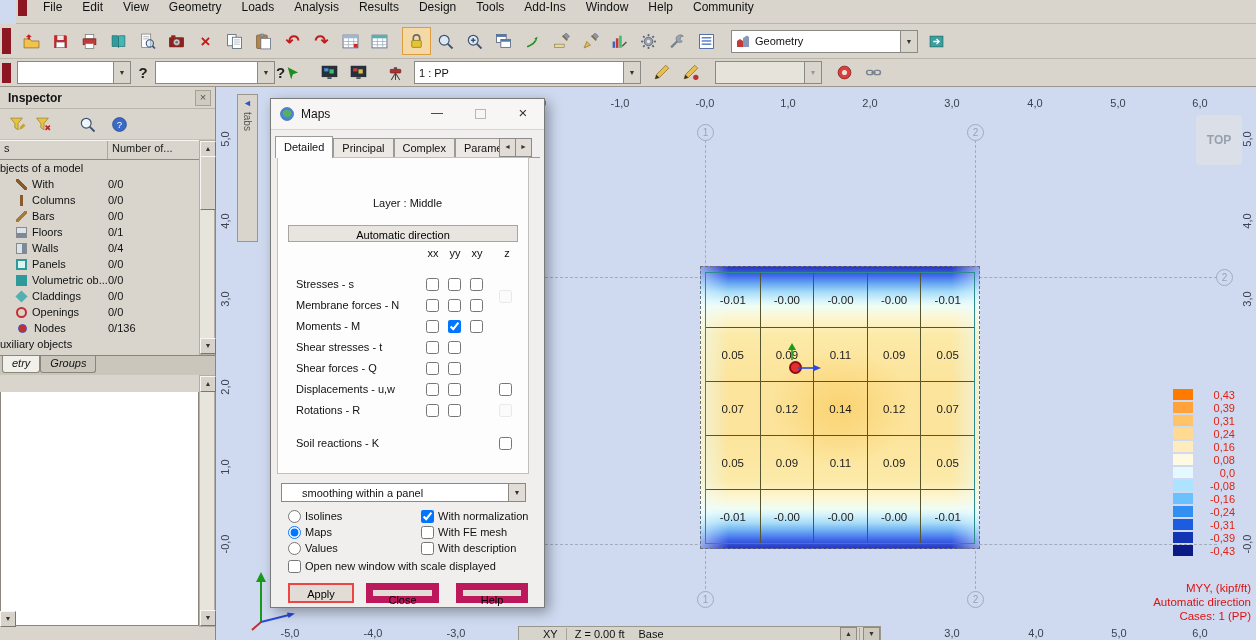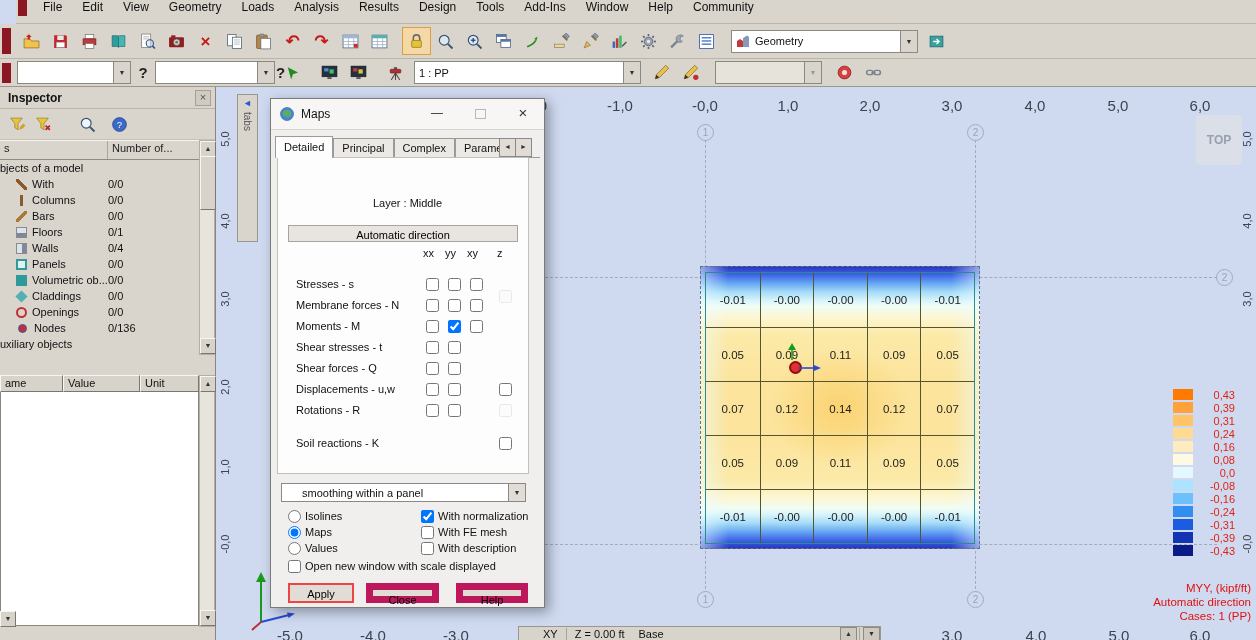--- a/index.html
+++ b/index.html
@@ -51,21 +51,21 @@
   .itab.active{background:#f2f0ea;font-style:italic}
   .ins-thead{position:absolute;top:288px;left:0;right:16px;height:17px;display:flex}
   .thc{background:#d7d3ca;border:1px solid;border-color:#f8f6f2 #7a776e #7a776e #f8f6f2;padding:1px 4px;box-sizing:border-box}
   .ins-tbody{position:absolute;top:305px;left:0;right:16px;height:234px;background:#fff;border:1px solid #8a867c;border-top:none;box-sizing:border-box}
   .sb{position:absolute;width:16px;background:#e7e4db;border:1px solid #b3afa4;box-sizing:border-box}
   .sbtn{position:absolute;left:0;width:14px;height:14px;background:#d7d3ca;border:1px solid;border-color:#f8f6f2 #7a776e #7a776e #f8f6f2;font-size:7px;text-align:center;line-height:13px;color:#333}
   .sthumb{position:absolute;left:0;width:14px;background:#d7d3ca;border:1px solid;border-color:#f8f6f2 #7a776e #7a776e #f8f6f2}
   .cornerbtn{position:absolute;left:0;top:524px;width:16px;height:16px;background:#d7d3ca;border:1px solid;border-color:#f8f6f2 #7a776e #7a776e #f8f6f2;font-size:7px;text-align:center;line-height:14px;color:#333;box-sizing:border-box}
   
   #canvas{position:absolute;left:215px;top:87px;width:1041px;height:553px;overflow:hidden;background:#cfdaf0;z-index:1}
-  .rl{position:absolute;transform:translateX(-50%);color:#3c4250;font-size:15px;white-space:nowrap}
+  .rl{position:absolute;transform:translateX(-50%);color:#3c4250;font-size:11px;white-space:nowrap}
   .rv{position:absolute;width:30px;height:14px;text-align:center;transform:rotate(-90deg);color:#3c4250;font-size:11px}
   .dashV{position:absolute;width:0;border-left:1px dashed #a2aabc}
   .dashH{position:absolute;height:0;border-top:1px dashed #a2aabc}
   .axc{position:absolute;width:15px;height:15px;border:1px solid #a2aabc;border-radius:50%;background:#cfdaf0;color:#99a2b4;font-size:10px;line-height:15px;text-align:center}
   #tabstrip{position:absolute;left:22px;top:7px;width:21px;height:148px;background:#d9d5cc;border:1px solid #9b978c;box-sizing:border-box;display:flex;flex-direction:column;align-items:center}
   #tabstrip .arr{color:#2a5ac8;font-size:9px;margin-top:3px}
   #tabstrip .lbl{writing-mode:vertical-rl;font-size:10px;color:#555;margin-top:4px}
   #viewcube{position:absolute;left:981px;top:28px;width:46px;height:50px;background:#dadfe8;border-radius:4px;color:#98a0b0;font-weight:bold;font-size:12px;display:flex;align-items:center;justify-content:center}
   #mapfield{position:absolute;left:485px;top:179px;width:280px;height:283px;border:1px dashed #6a6f7a;box-sizing:border-box;
     background:
@@ -90,21 +90,21 @@
   .mtitle .ttl{font-size:12px;margin-left:6px}
   .wbtn{position:absolute;top:4px;width:28px;height:20px;text-align:center;line-height:20px;color:#333;font-size:12px}
   .maxbox{position:absolute;top:10px;width:9px;height:8px;border:1px solid #b8b8b8}
   .mtabs{position:absolute;left:4px;top:37px;right:4px;height:21px;border-bottom:1px solid #9a9a9a;display:flex}
   .dtab{padding:0 8px;height:19px;line-height:19px;margin-top:2px;background:#ece9e4;border:1px solid #9a9a9a;border-bottom:none;font-size:11px;white-space:nowrap;overflow:hidden}
   .dtab.active{height:21px;line-height:21px;margin-top:0;background:#fdfdfd;position:relative;z-index:2}
   .tspin{position:absolute;top:2px;width:15px;height:17px;background:#e1ddd6;border:1px solid #8a8a8a;font-size:7px;text-align:center;line-height:16px;color:#333}
   .mpanel{position:absolute;left:6px;top:58px;width:252px;height:317px;background:#fdfdfd;border:1px solid #c2c0ba;box-sizing:border-box}
   .dlabel{position:absolute;font-size:11px;white-space:nowrap}
   .dbtnw{position:absolute;left:17px;top:126px;width:230px;height:17px;background:#e8e5e0;border:1px solid #a8a5a0;font-size:11px;text-align:center;line-height:16px;box-sizing:border-box}
-  .colh{position:absolute;width:20px;font-size:11px;top:148px}
+  .colh{position:absolute;width:20px;text-align:center;font-size:11px;top:148px}
   .cb{position:absolute;width:13px;height:13px;margin:0}
   .dcombo{position:absolute;left:10px;top:384px;width:245px;height:19px;background:#fff;border:1px solid #8a8a84;display:flex;align-items:center;box-sizing:border-box}
   .dcombo .cval{flex:1;padding:0 20px}
   .dcombo .cbtn{width:16px;height:100%;background:#e1ddd6;border-left:1px solid #8a8a84;font-size:7px;display:flex;align-items:center;justify-content:center;color:#333}
   .dbtn{position:absolute;top:484px;height:20px;background:#e1ddd6;border:7px solid #be185d;font-size:11px;text-align:center;line-height:18px;box-sizing:border-box}
   .dbtn.focus{border:2px solid #ef4444;line-height:16px}
   input[type=checkbox],input[type=radio]{width:13px;height:13px;margin:0;position:absolute}
   input:disabled{opacity:.45}
 </style>
 </head>
@@ -660,24 +660,23 @@
       </div>
     <div class="trow">
         <span class="tlab">uxiliary objects</span>
       </div>
   </div>
   <div class="sb" style="right:0;top:53px;height:215px">
     <span class="sbtn" style="top:0">▲</span>
     <span class="sthumb" style="top:15px;height:52px"></span>
     <span class="sbtn" style="bottom:0">▼</span>
   </div>
-  <div class="ins-thead">
-    <span class="thc" style="width:63px">ame</span>
-    <span class="thc" style="width:77px">Value</span>
-    <span class="thc" style="flex:1">Unit</span>
+  <div class="ins-tabs">
+    <span class="itab active">etry</span>
+    <span class="itab">Groups</span>
   </div>
   <div class="ins-tbody"></div>
   <div class="sb" style="right:0;top:288px;height:252px">
     <span class="sbtn" style="top:0">▲</span>
     <span class="sbtn" style="bottom:0">▼</span>
   </div>
   <span class="cornerbtn">▼</span>
 </div>
 
 <div id="mapsdlg">

